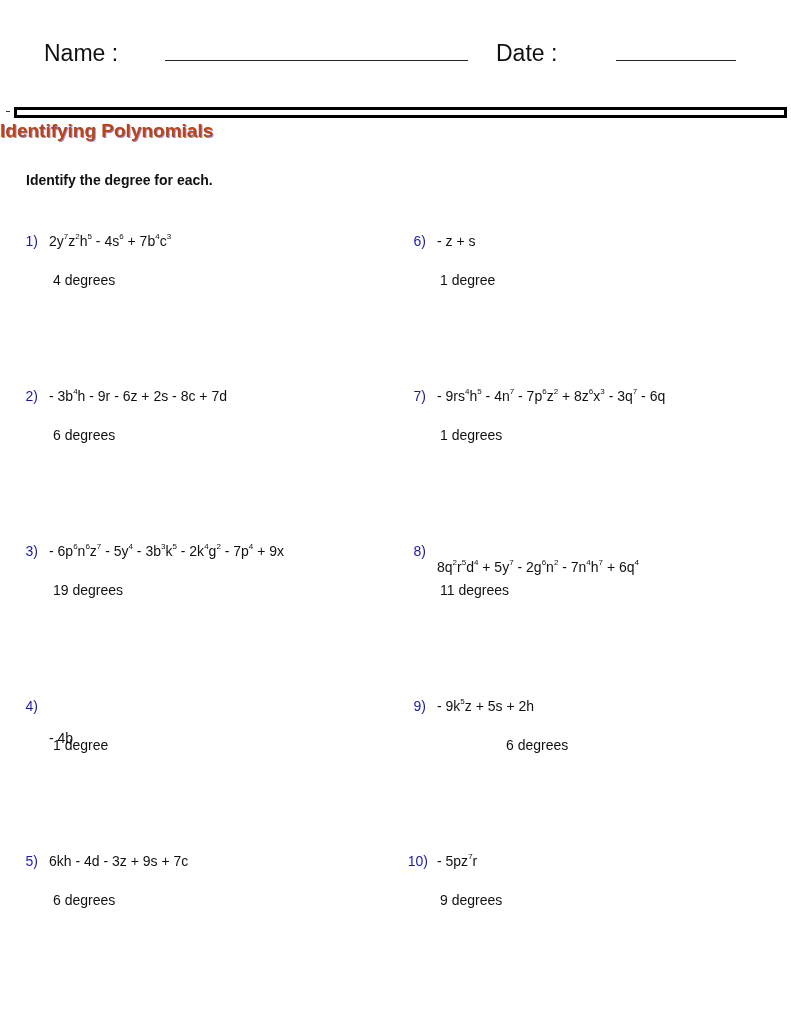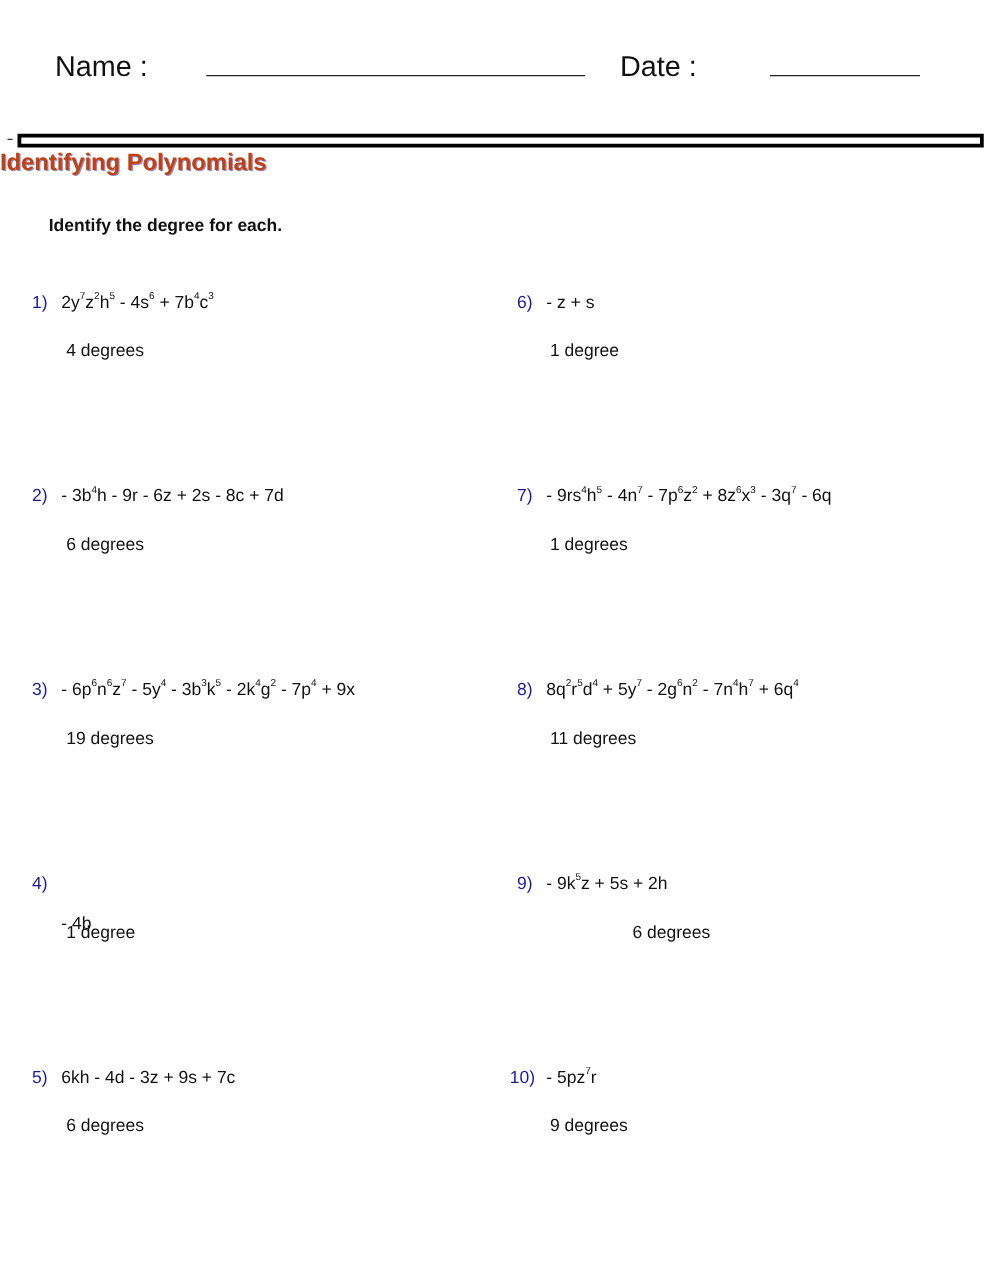--- a/index.html
+++ b/index.html
@@ -6,21 +6,21 @@
   body { width:791px; height:1024px; position:relative; overflow:hidden;
          font-family:"Liberation Sans", sans-serif; color:#111; }
   .hdr-label { position:absolute; font-size:23px; top:40px; color:#111; }
   .hdr-line { position:absolute; top:60px; height:0; border-top:1.5px solid #222; }
   .tick { position:absolute; left:6px; top:111px; width:4px; height:1px; background:#333; }
   .rule { position:absolute; left:14px; top:107px; width:767px; height:5px;
           border:3px solid #000; background:#fff; box-sizing:content-box; }
   .title { position:absolute; top:120px; left:0; width:791px; text-align:left;
            font-size:19px; font-weight:bold; color:#c2410c;
            text-shadow:1px 1px 0 #8f8fd8; }
-  .instr { position:absolute; top:172px; left:39px; font-size:14px; font-weight:bold; }
+  .instr { position:absolute; top:172px; left:26px; font-size:14px; font-weight:bold; }
   .q { position:absolute; font-size:14px; }
   .q .num { position:absolute; color:#1a1aa6; text-align:right; width:22px; }
   .q .expr { position:absolute; left:26px; white-space:nowrap; }
   .q .ans { position:absolute; left:26px; top:39px; white-space:nowrap; }
   sup { font-size:8px; vertical-align:7px; line-height:0; }
 </style>
 </head>
 <body>
 
 <div>
@@ -66,21 +66,21 @@
     <span class="expr" style="left:437px;">- z + s</span>
     <span class="ans" style="left:440px;">1 degree</span>
   </div>
   <div class="q" style="left:0px; top:388px;">
     <span class="num" style="left:404px;">7)</span>
     <span class="expr" style="left:437px;">- 9rs<sup>4</sup>h<sup>5</sup> - 4n<sup>7</sup> - 7p<sup>6</sup>z<sup>2</sup> + 8z<sup>6</sup>x<sup>3</sup> - 3q<sup>7</sup> - 6q</span>
     <span class="ans" style="left:440px;">1 degrees</span>
   </div>
   <div class="q" style="left:0px; top:543px;">
     <span class="num" style="left:404px;">8)</span>
-    <span class="expr" style="left:437px;">8q<sup>2</sup>r<sup>5</sup>d<sup>4</sup> + 5y<sup>7</sup> - 2g<sup>6</sup>n<sup>2</sup> - 7n<sup>4</sup>h<sup>7</sup> + 6q<sup>4</sup></span>
+    <span class="expr" style="left:437px;margin-top:16px;">8q<sup>2</sup>r<sup>5</sup>d<sup>4</sup> + 5y<sup>7</sup> - 2g<sup>6</sup>n<sup>2</sup> - 7n<sup>4</sup>h<sup>7</sup> + 6q<sup>4</sup></span>
     <span class="ans" style="left:440px;">11 degrees</span>
   </div>
   <div class="q" style="left:0px; top:698px;">
     <span class="num" style="left:404px;">9)</span>
     <span class="expr" style="left:437px;">- 9k<sup>5</sup>z + 5s + 2h</span>
     <span class="ans" style="left:460px;margin-left:46px;">6 degrees</span>
   </div>
   <div class="q" style="left:0px; top:853px;">
     <span class="num" style="left:400px; width:28px;">10)</span>
     <span class="expr" style="left:437px;">- 5pz<sup>7</sup>r</span>

